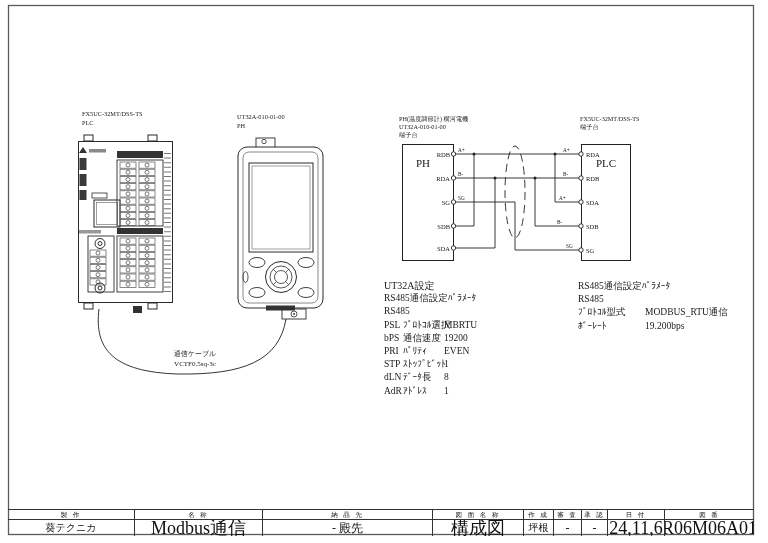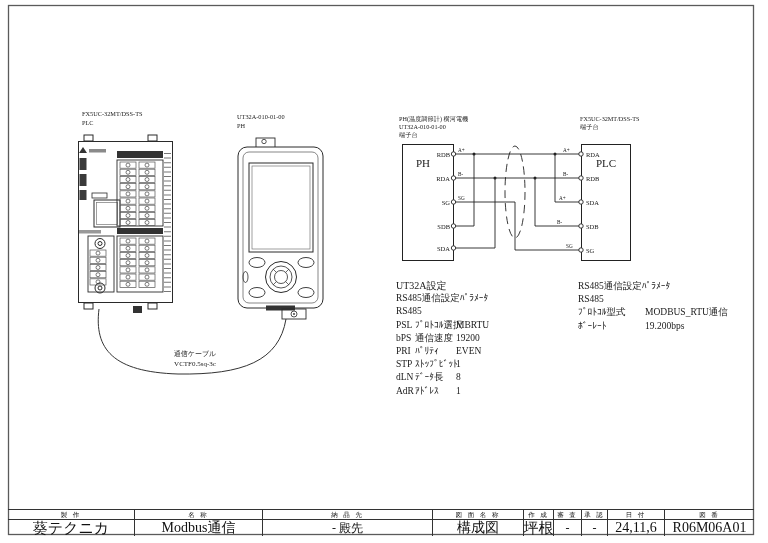--- a/index.html
+++ b/index.html
@@ -14,22 +14,22 @@
   .s-row .name{display:inline-block;width:41px;}
   .s-row2 .name{display:inline-block;width:67px;}
   
   #titleblock{position:absolute;left:8px;top:509px;width:746px;height:26px;
     display:grid;grid-template-columns:127px 128px 170px 91px 30px 28px 26px 57px 89px;
     grid-template-rows:10px 16px;border-top:1px solid #333;box-sizing:border-box;}
   #titleblock .cell{border-right:1px solid #333;display:flex;align-items:center;justify-content:center;
     overflow:hidden;white-space:nowrap;box-sizing:border-box;}
   #titleblock .cell:nth-child(9n){border-right:none;}
   #titleblock .hd{border-bottom:1px solid #333;font-size:6.5px;letter-spacing:2px;padding-top:1px;}
-  #titleblock .v-lg{font-size:14px;}
-  #titleblock .v-md{font-size:15px;text-align:right;}
+  #titleblock .v-lg{font-size:18px;}
+  #titleblock .v-md{font-size:10px;text-align:right;}
   #titleblock .v-sm{font-size:12px;}
 </style>
 </head>
 <body>
 
 <div id="sheet">
 
   <svg id="art" viewBox="0 0 768 543">
     <defs>
       <g id="tcell">
@@ -218,21 +218,21 @@
         <text x="458" y="200">SG</text>
         <text x="563" y="152">A+</text>
         <text x="563" y="176">B-</text>
         <text x="559" y="200">A+</text>
         <text x="557" y="224">B-</text>
         <text x="566" y="248">SG</text>
       </g>
     </g>
   </svg>
 
-  <div class="settings" style="left:396px;top:279px;">
+  <div class="settings" style="left:384px;top:279px;">
     <div class="s-title">UT32A設定</div>
     <div>RS485通信設定ﾊﾟﾗﾒｰﾀ</div>
     <div>RS485</div>
     <div class="s-row"><span class="code">PSL</span><span class="name">ﾌﾟﾛﾄｺﾙ選択</span><span class="val">MBRTU</span></div>
     <div class="s-row"><span class="code">bPS</span><span class="name">通信速度</span><span class="val">19200</span></div>
     <div class="s-row"><span class="code">PRI</span><span class="name">ﾊﾟﾘﾃｨ</span><span class="val">EVEN</span></div>
     <div class="s-row"><span class="code">STP</span><span class="name">ｽﾄｯﾌﾟﾋﾞｯﾄ</span><span class="val">1</span></div>
     <div class="s-row"><span class="code">dLN</span><span class="name">ﾃﾞｰﾀ長</span><span class="val">8</span></div>
     <div class="s-row"><span class="code">AdR</span><span class="name">ｱﾄﾞﾚｽ</span><span class="val">1</span></div>
   </div>

